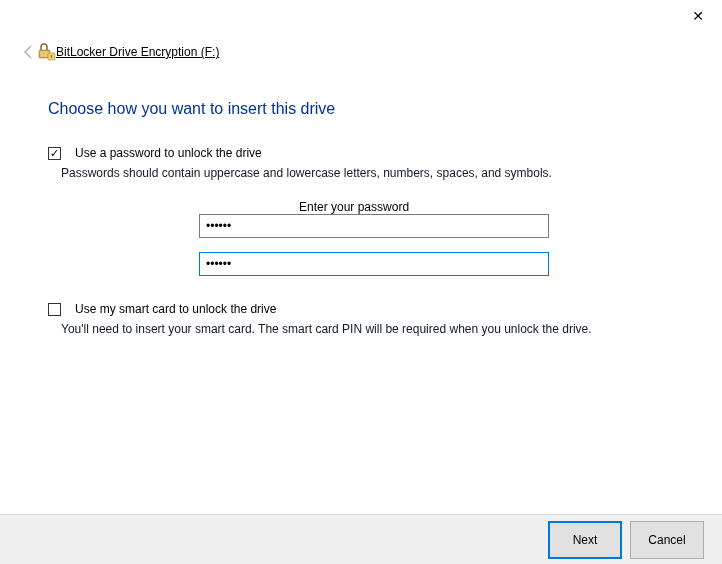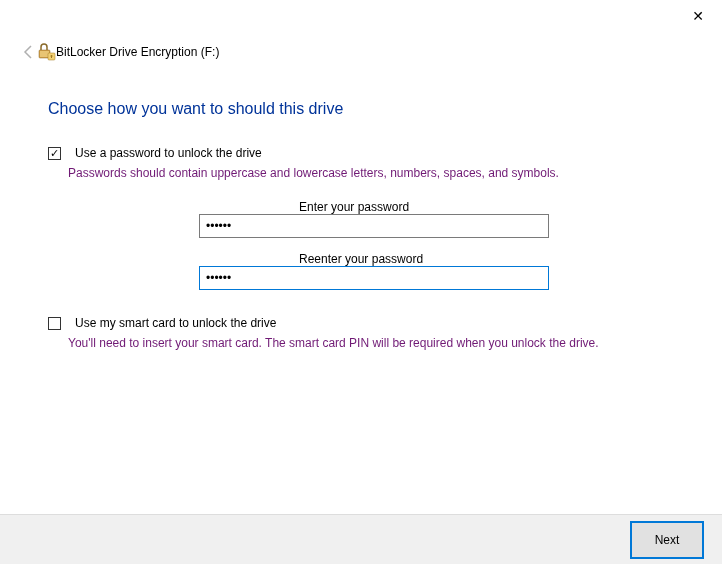--- a/index.html
+++ b/index.html
@@ -29,20 +29,21 @@
       cursor: pointer;
       color: #000;
     }
     .header-row {
       position: absolute;
       top: 43px;
       left: 20px;
       display: flex;
       align-items: center;
       gap: 0;
+      text-decoration: underline;
     }
     .back-arrow {
       width: 18px;
       height: 18px;
       cursor: default;
       color: #b0b0b0;
       display: flex;
       align-items: center;
       justify-content: center;
     }
@@ -91,23 +92,23 @@
       font-size: 11px;
       color: #000;
       line-height: 1;
     }
     .checkbox-label {
       font-size: 12px;
       cursor: pointer;
     }
     .hint-text {
       font-size: 12px;
-      margin-left: 20px;
+      margin-left: 13px;
       margin-bottom: 20px;
-      color: #701a75;
+      color: #0f172a;
     }
     .field-row {
       display: flex;
       align-items: center;
       margin-left: 18px;
       margin-bottom: 14px;
       flex-direction: column;
     }
     .field-label {
       width: 150px;
@@ -175,43 +176,43 @@
       <path d="M3 7 V4 a3 3 0 0 1 6 0 V7" stroke="#8a6a2a" stroke-width="1.5" fill="none"></path>
       <rect x="10" y="10" width="7" height="7" rx="1" fill="#f2d074" stroke="#a07a20" stroke-width="0.5"></rect>
       <circle cx="13.5" cy="13" r="1" fill="#a07a20"></circle>
       <rect x="13" y="13" width="1" height="2" fill="#a07a20"></rect>
     </svg>
   </div>
   <div class="window-title">BitLocker Drive Encryption (F:)</div>
 </div>
 
 <div class="content">
-  <h1 class="main-heading">Choose how you want to should this drive</h1>
+  <h1 class="main-heading">Choose how you want to insert this drive</h1>
 
   <div class="option-block">
     <div class="checkbox-row">
       <div class="checkbox checked"></div>
       <label class="checkbox-label">Use a password to unlock the drive</label>
     </div>
     <div class="hint-text">Passwords should contain uppercase and lowercase letters, numbers, spaces, and symbols.</div>
 
     <div class="field-row">
       <div class="field-label">Enter your password</div>
       <input type="text" class="text-input" value="••••••" style="">
     </div>
     <div class="field-row">
-      <div class="field-label">Reenter your password</div>
       <input type="text" class="text-input focused" value="••••••" style="">
     </div>
   </div>
 
   <div class="option-block2">
     <div class="checkbox-row">
       <div class="checkbox"></div>
       <label class="checkbox-label">Use my smart card to unlock the drive</label>
     </div>
     <div class="hint-text">You'll need to insert your smart card. The smart card PIN will be required when you unlock the drive.</div>
   </div>
 </div>
 
 <div class="footer">
   <button class="btn primary">Next</button>
+  <button class="btn">Cancel</button>
 </div>
 
 </body></html>

